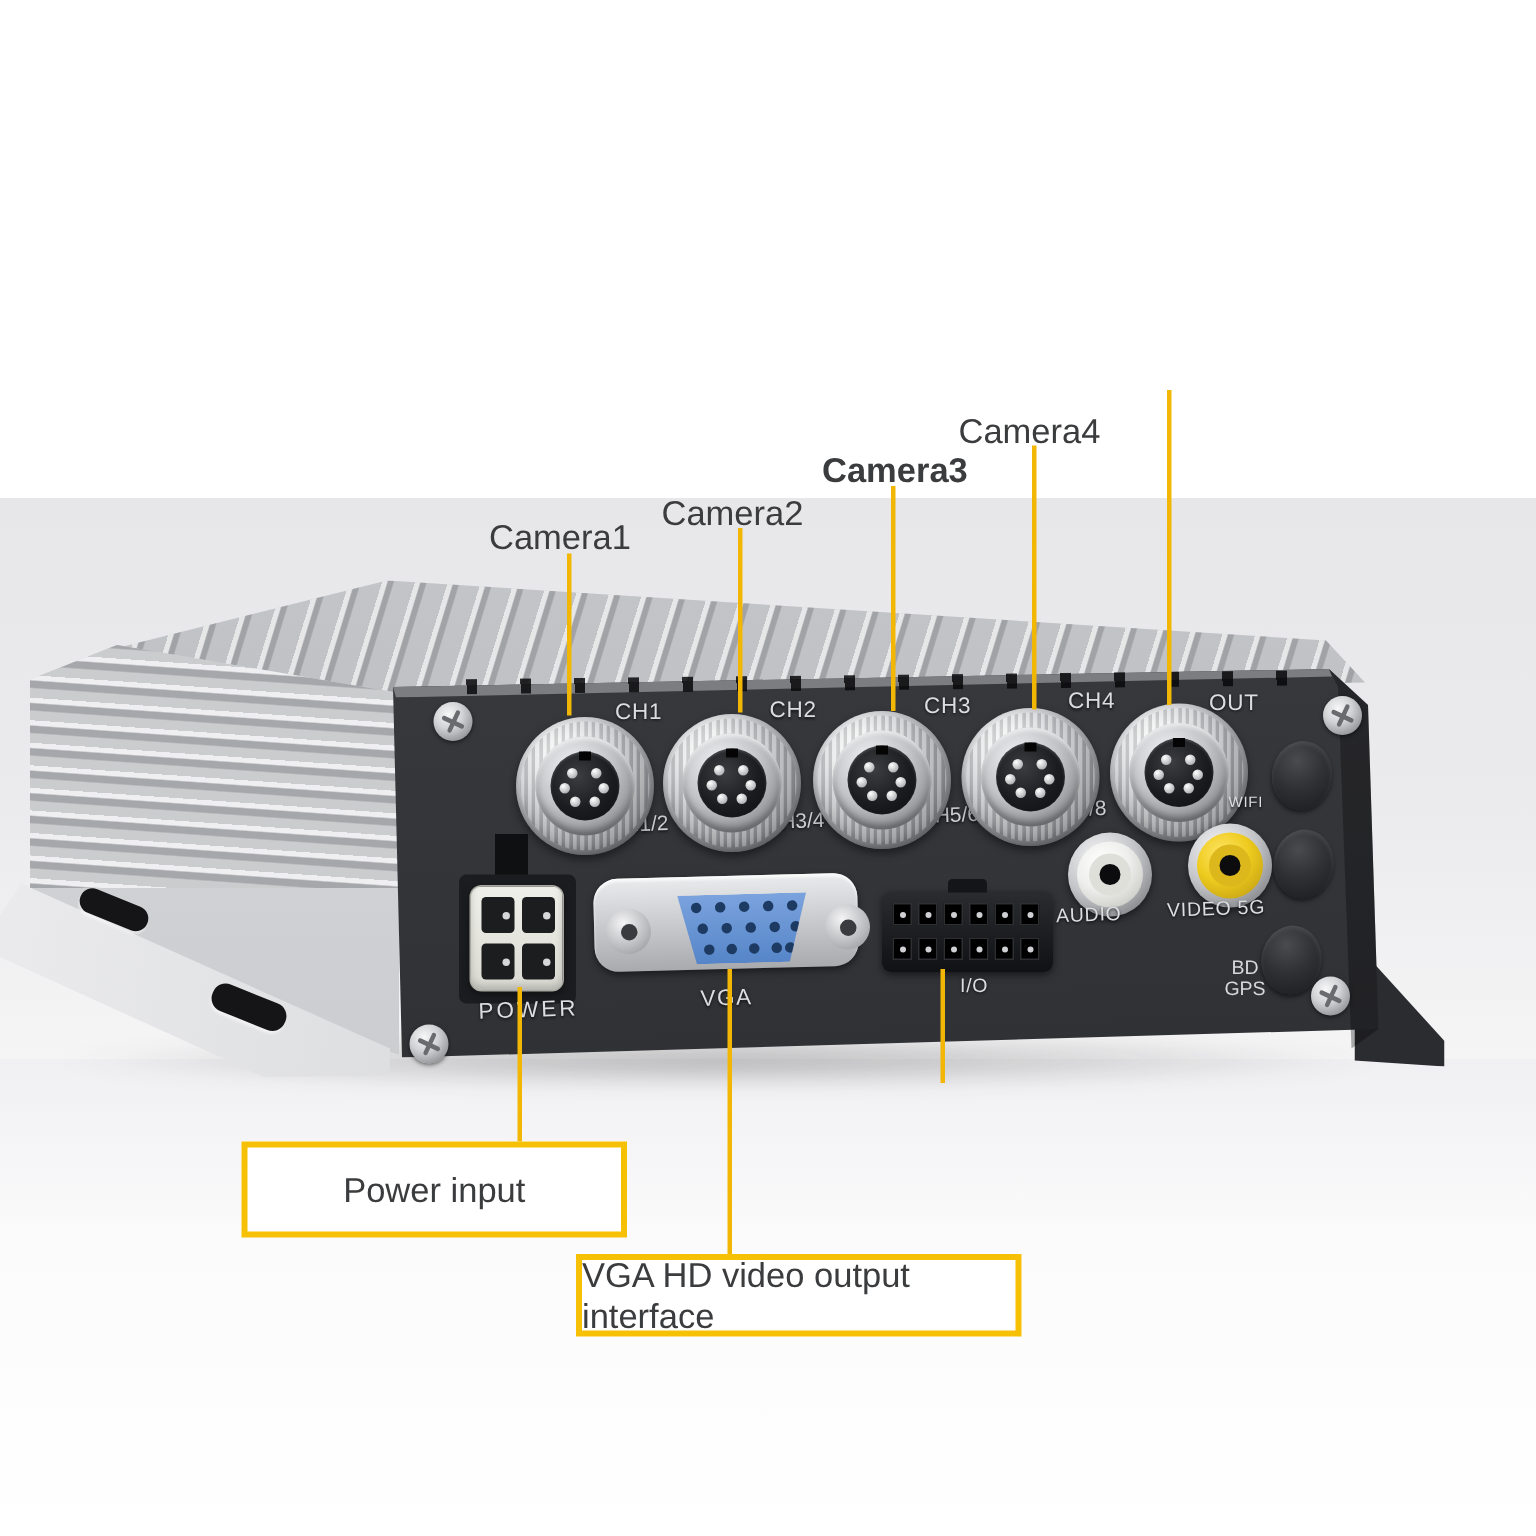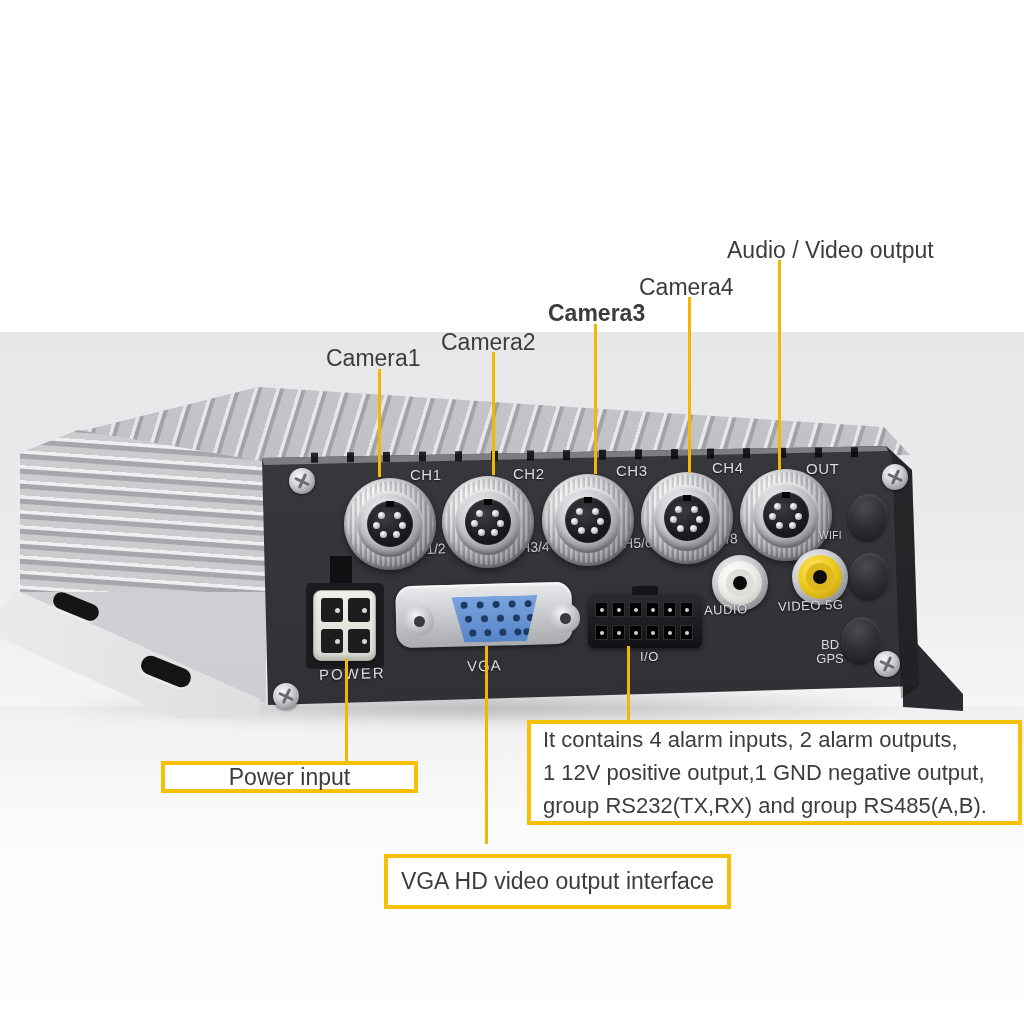--- a/index.html
+++ b/index.html
@@ -318,27 +318,21 @@
   <div class="abs lead" style="left:688px;top:297px;height:176px;"></div>
   <div class="abs lead" style="left:778px;top:260px;height:210px;"></div>
   <div class="abs lead" style="left:345px;top:658px;height:104px;"></div>
   <div class="abs lead" style="left:485px;top:646px;height:198px;"></div>
   <div class="abs lead" style="left:627px;top:646px;height:76px;"></div>
 
   <div class="abs ann" style="left:326px;top:345px;">Camera1</div>
   <div class="abs ann" style="left:441px;top:329px;">Camera2</div>
   <div class="abs ann" style="left:548px;top:300px;font-weight:bold;">Camera3</div>
   <div class="abs ann" style="left:639px;top:274px;">Camera4</div>
-  <div class="abs ann" style="left:727px;top:237px;">Audio / Video output</div>
-
-  <div class="abs cbox" style="left:161px;top:761px;width:257px;height:32px;">
+
+  <div class="abs cbox" style="left:161px;top:761px;width:257px;height:64px;">
     <span>Power input</span>
   </div>
-  <div class="abs cbox" style="left:384px;top:854px;width:347px;height:55px;text-align:center;">
+  <div class="abs cbox" style="left:384px;top:836px;width:297px;height:55px;">
     <span>VGA HD video output interface</span>
   </div>
-  <div class="abs cbox multiline" style="left:527px;top:720px;width:495px;height:105px;">
-    <span>It contains 4 alarm inputs, 2 alarm outputs,</span>
-    <span>1 12V positive output,1 GND negative output,</span>
-    <span>group RS232(TX,RX) and group RS485(A,B).</span>
-  </div>
 
 </div>
 
 </body></html>

